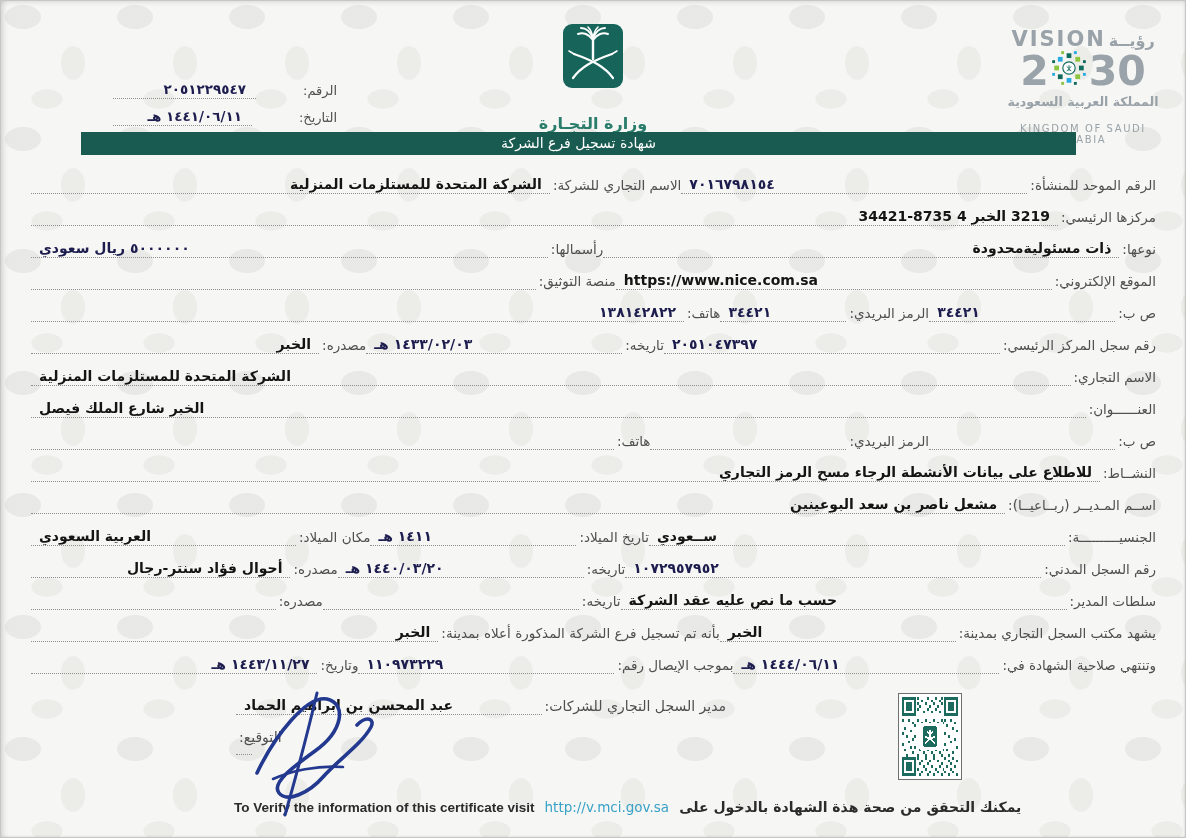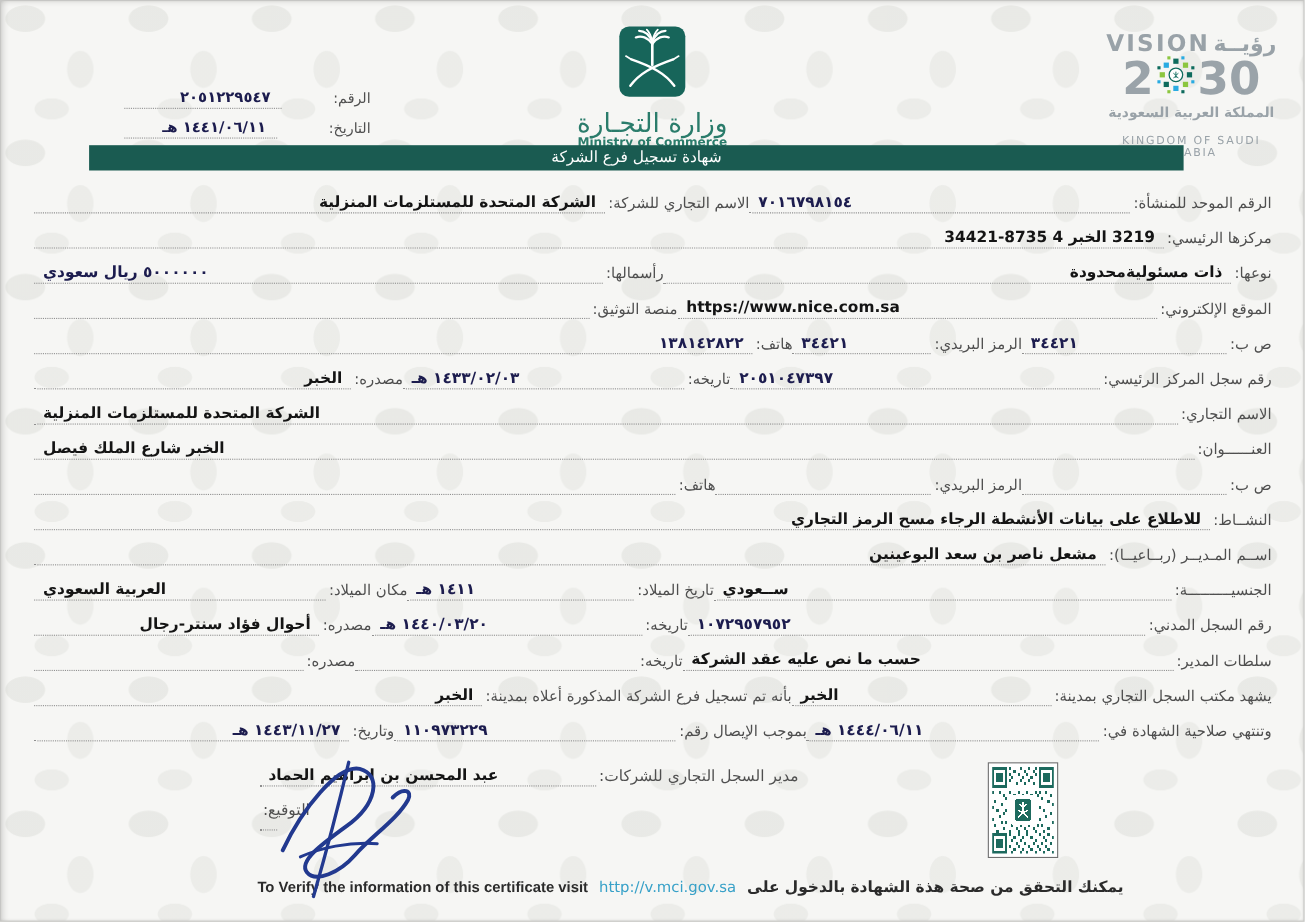--- a/index.html
+++ b/index.html
@@ -16,27 +16,27 @@
     box-shadow:inset 6px 0 7px -5px rgba(0,0,0,.18), inset 0 4px 6px -4px rgba(0,0,0,.15), inset -2px -2px 3px -2px rgba(0,0,0,.12);
   }
   
   .meta{position:absolute;top:74px;left:112px;width:224px;}
   .meta .mrow{display:flex;direction:rtl;align-items:flex-end;height:24px;margin-bottom:3px;}
   .meta .lbl{font-size:13px;color:#4f4f4f;padding-left:2px;white-space:nowrap;margin-left:45px;}
   .meta .val{flex:1;border-bottom:1px dotted #8f8f8f;font-weight:bold;color:#1c1c4e;font-size:13.5px;text-align:start;padding:0 10px 1px 4px;white-space:nowrap;}
   
   .ministry{position:absolute;top:22px;left:50%;transform:translateX(-50%);width:240px;text-align:center;}
   .ministry .emblem{display:inline-block;}
-  .ministry .nm-ar{font-size:24px;font-weight:normal;color:#2a7c6b;line-height:22px;margin-top:6px;}
+  .ministry .nm-ar{font-size:16px;font-weight:bold;color:#2a7c6b;line-height:22px;margin-top:18px;}
   .ministry .nm-en{font-size:11px;font-weight:bold;color:#2a7c6b;direction:ltr;}
   
   .vision{position:absolute;top:26px;left:996px;width:172px;text-align:center;color:#99a2a8;}
   .vision .l1{display:flex;direction:ltr;justify-content:center;align-items:baseline;gap:3px;font-weight:bold;}
   .vision .l1 .en{font-size:21px;letter-spacing:2px;}
-  .vision .l1 .ar{font-size:20px;}
+  .vision .l1 .ar{font-size:16px;}
   .vision .l2{display:flex;direction:ltr;justify-content:center;align-items:center;line-height:40px;font-size:41px;font-weight:bold;color:#9aa3a9;margin-top:-2px;}
   .vision .l3{font-size:12.5px;font-weight:bold;margin-top:1px;}
   .vision .l4{font-size:10px;letter-spacing:1.6px;font-weight:normal;direction:ltr;margin-top:14px;}
   
   .banner{position:absolute;top:131px;left:80px;width:995px;height:23px;background:#1a5b51;color:#ffffff;text-align:center;line-height:23px;font-size:14px;}
   
   .fields{position:absolute;top:167px;left:30px;width:1125px;}
   .row{display:flex;direction:rtl;align-items:flex-end;height:26px;margin-bottom:6px;}
   .lbl{font-size:13.5px;color:#4f4f4f;white-space:nowrap;padding-left:3px;padding-bottom:1px;}
   .val{border-bottom:1px dotted #8f8f8f;font-weight:bold;font-size:14px;padding:0 8px 1px 8px;white-space:nowrap;overflow:visible;}

